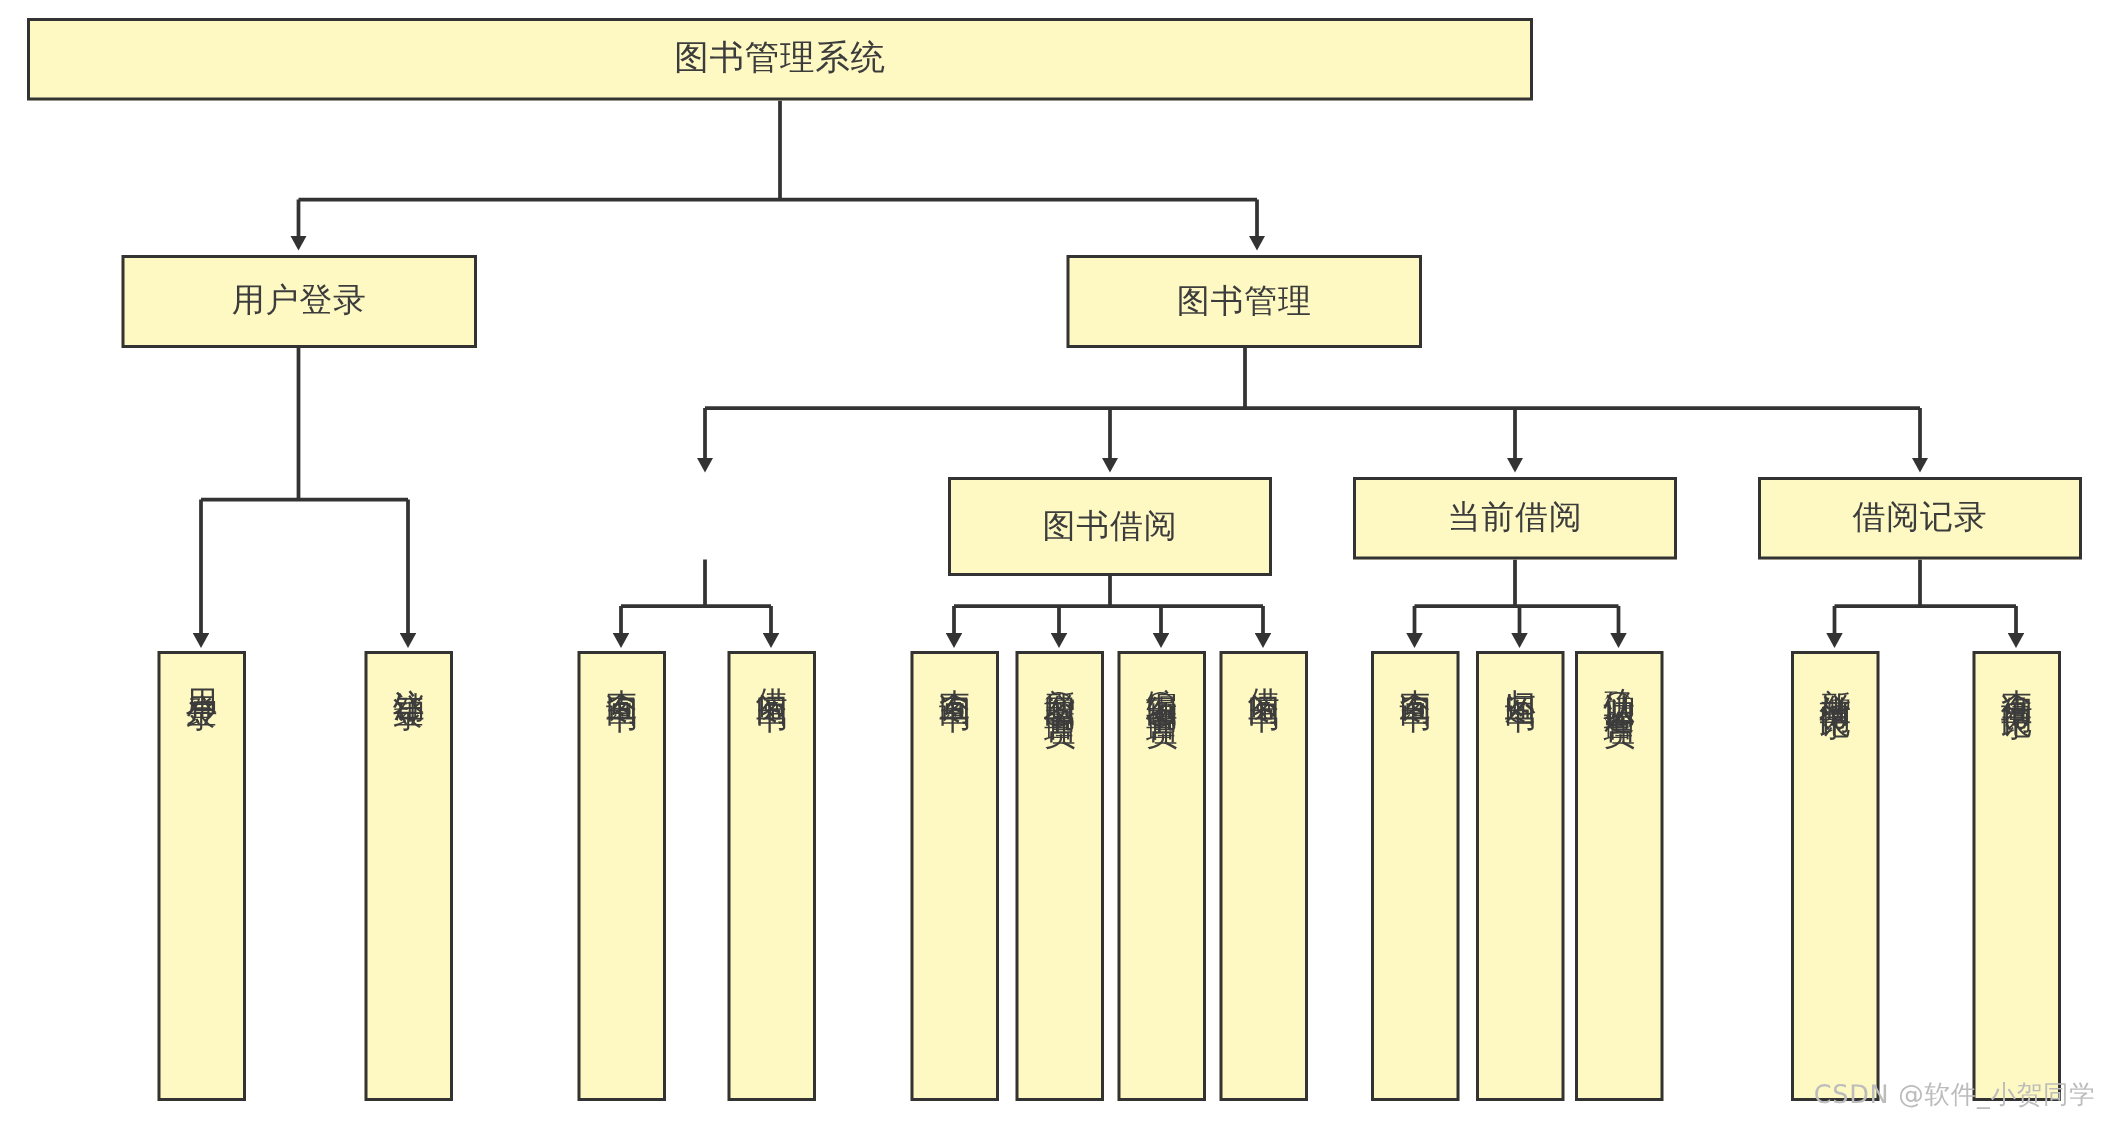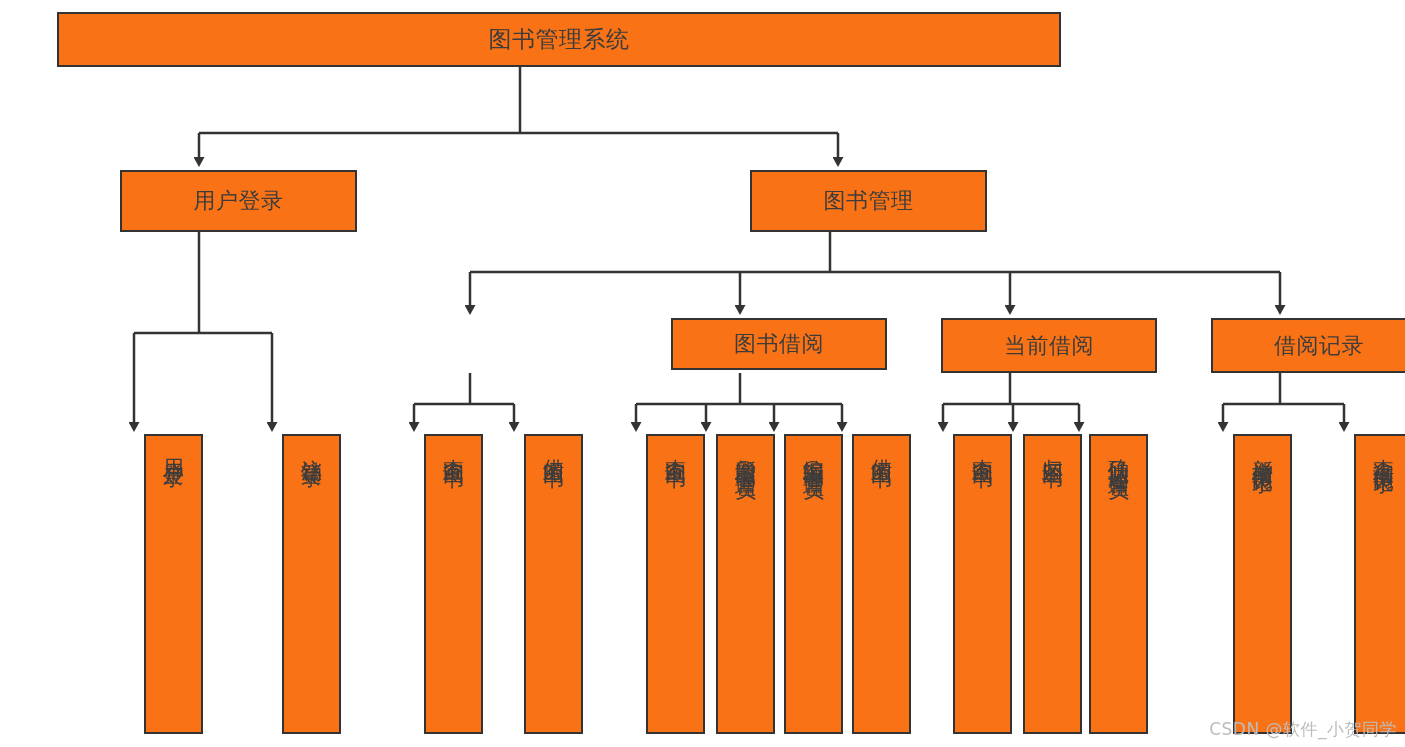--- a/index.html
+++ b/index.html
@@ -21,27 +21,26 @@
     position: absolute;
     left: 0;
     top: 0;
     width: 1405px;
     height: 747px;
   }
   .node {
     position: absolute;
     box-sizing: border-box;
     border: 2.5px solid #333333;
-    background: #f97316;
+    background: #fef9c3;
     display: flex;
     align-items: center;
     justify-content: center;
     color: #3c3c3c;
     z-index: 2;
-    margin-left: 39px;
   }
   .node-label {
     display: block;
     line-height: 1.18;
     letter-spacing: 0.5px;
     white-space: nowrap;
   }
   .node.horizontal .node-label {
     font-size: 22px;
   }
@@ -143,21 +142,21 @@
     <span class="node-label">图书管理系统</span>
   </div>
 
   <div class="node horizontal" style="left:81px; top:170px; width:237px; height:62px;">
     <span class="node-label">用户登录</span>
   </div>
   <div class="node horizontal" style="left:711px; top:170px; width:237px; height:62px;font-family:Liberation Serif, serif;">
     <span class="node-label">图书管理</span>
   </div>
 
-  <div class="node horizontal" style="left:632px; top:318px; width:216px; height:52px;font-family:Liberation Serif, serif;">
+  <div class="node horizontal" style="left:632px; top:318px; width:216px; height:66px;font-family:Liberation Serif, serif;">
     <span class="node-label">图书借阅</span>
   </div>
   <div class="node horizontal" style="left:902px; top:318px; width:216px; height:55px;">
     <span class="node-label">当前借阅</span>
   </div>
   <div class="node horizontal" style="left:1172px; top:318px; width:216px; height:55px;">
     <span class="node-label">借阅记录</span>
   </div>
 
   <div class="node vertical" style="left:105px; top:434px; width:59px; height:300px;">

